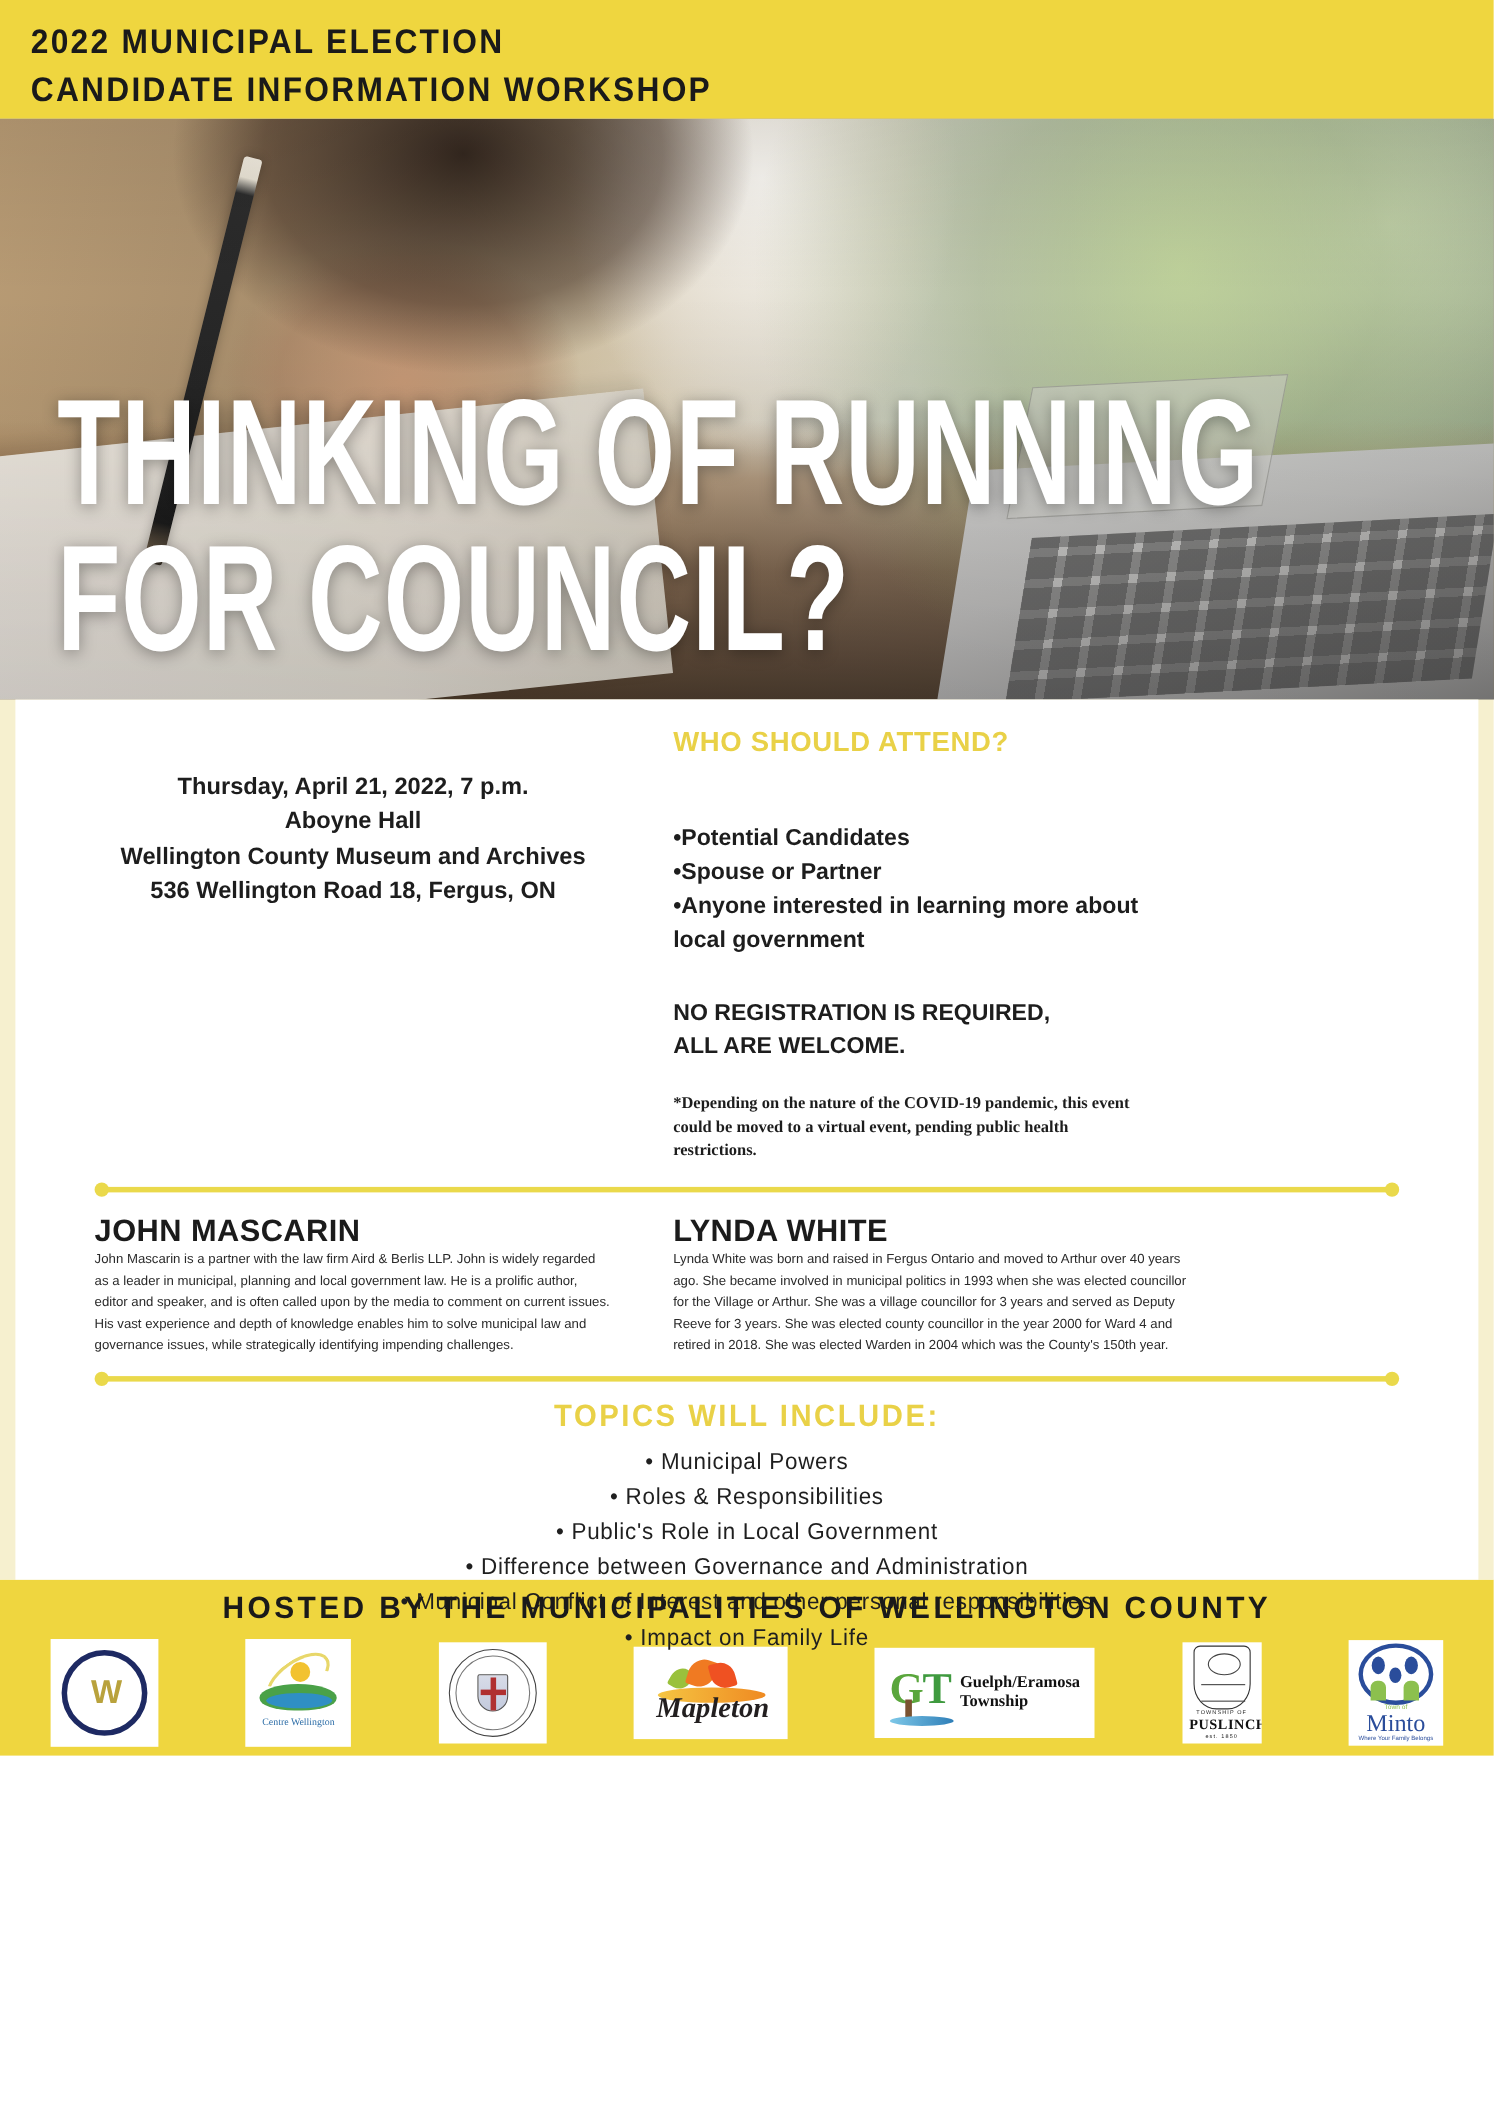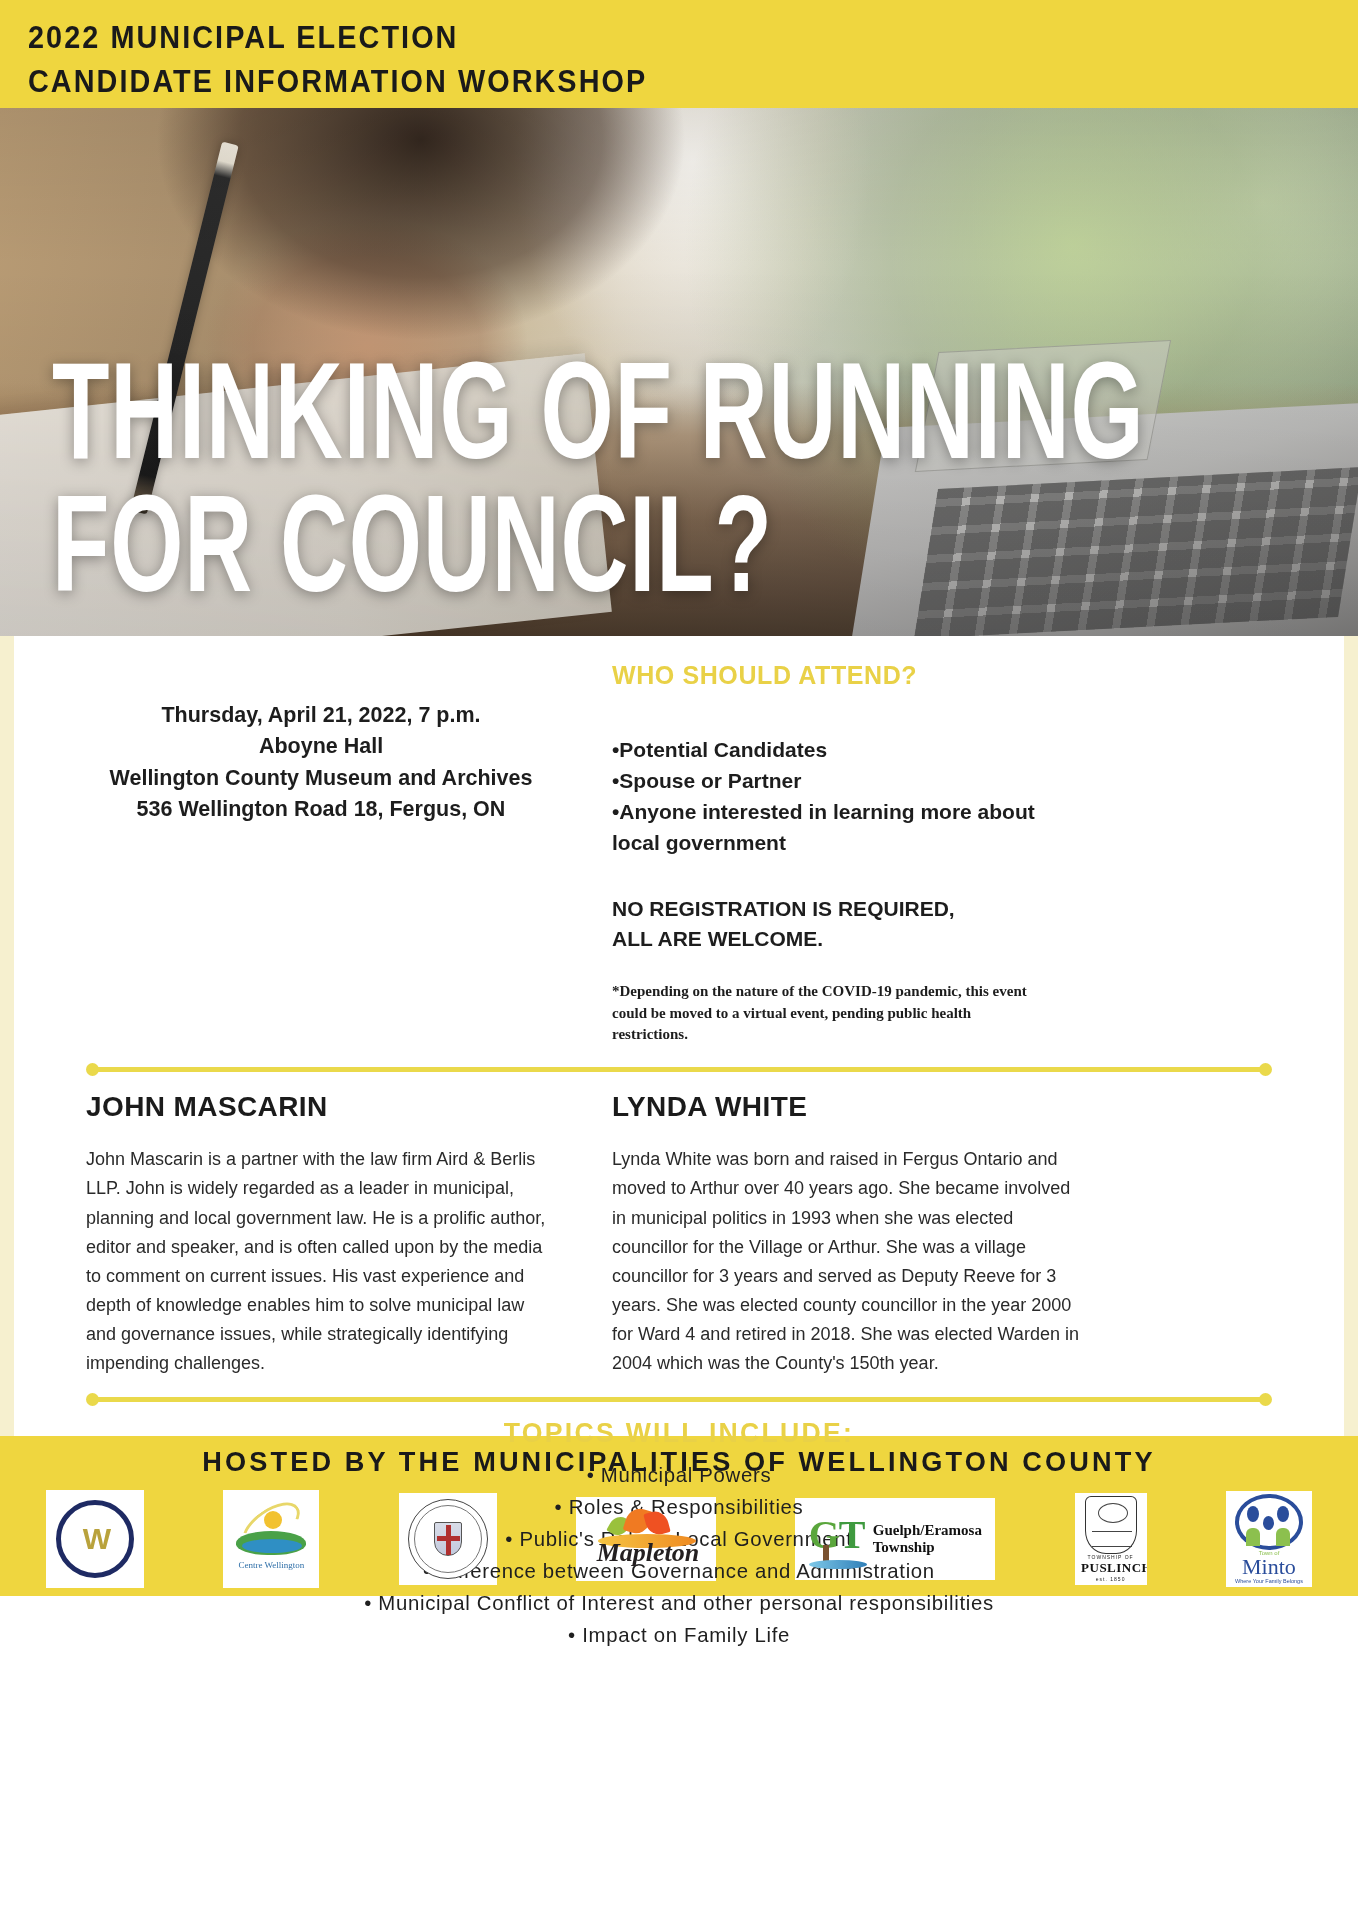--- a/index.html
+++ b/index.html
@@ -142,21 +142,21 @@
   .event-block{
     margin-top:42px;
     font-size:21.5px;
     font-weight:bold;
     color:#1d1d1d;
     line-height:1.46;
     white-space:pre-line;
   }
 
   .attend-list{
-    margin-top:40px;
+    margin-top:52px;
     font-size:21px;
     font-weight:bold;
     color:#1d1d1d;
     line-height:1.48;
     white-space:pre-line;
   }
   .no-reg{
     margin-top:36px;
     font-size:21px;
     font-weight:bold;
@@ -208,22 +208,21 @@
   }
   .spk{ width:470px; }
   .spk.right{ width:470px; }
   .spk-name{
     font-size:28px;
     font-weight:bold;
     color:#1b1b1b;
     letter-spacing:.4px;
   }
   .spk-bio{
-    margin-top:22px;
-    font-size:18px;
+    font-size:12px;
     color:#2a2a2a;
     line-height:1.62;
   }
 
   .divider2{
     position:relative;
     margin:14px 72px 0 72px;
     height:12px;
   }
 

